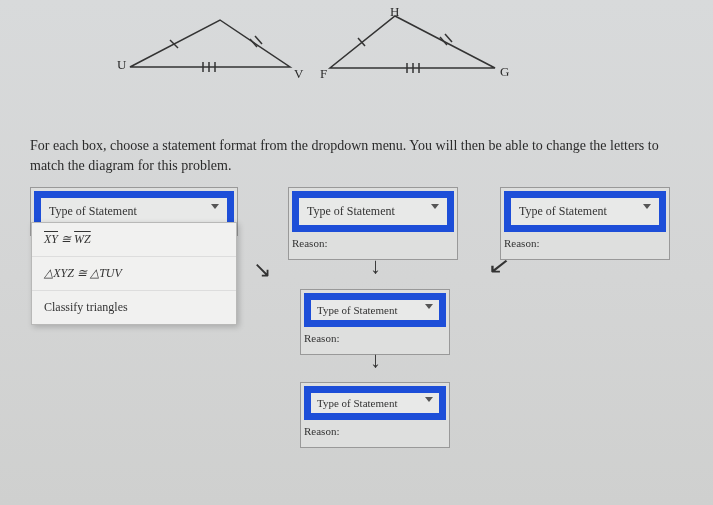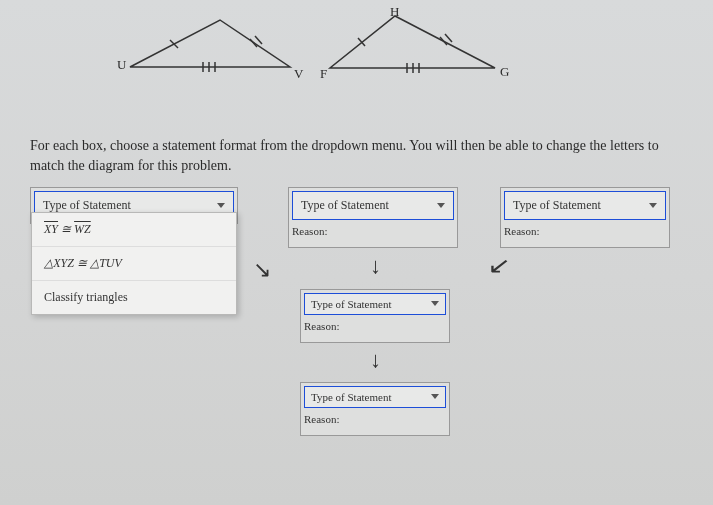--- a/index.html
+++ b/index.html
@@ -3,25 +3,25 @@
 <meta charset="utf-8">
 <style>
 *{box-sizing:border-box;margin:0;padding:0}
 body{width:713px;height:505px;background:linear-gradient(180deg,#d8dadb 0%,#d4d5d5 55%,#cfd0cf 100%);font-family:Georgia,'Times New Roman',serif;color:#333;overflow:hidden;position:relative}
 .diagram-area{position:relative;height:90px;margin-top:4px}
 .diagram-area svg{position:absolute}
 .label{position:absolute;font-family:Georgia,serif;font-size:13px;color:#2a2a2a}
 .instructions{padding:0 30px;font-size:14px;line-height:1.45;color:#2a2a2a;margin-top:42px}
 .proof-area{position:relative;padding:10px 20px}
 .box{position:absolute;border:1px solid #999;background:#dedfde}
-.dropdown{display:flex;align-items:center;justify-content:space-between;padding:6px 8px;background:#e8e9e8;border:1px solid #1d4ed8;font-size:12px;cursor:pointer}
+.dropdown{display:flex;align-items:flex-start;justify-content:space-between;padding:6px 8px;background:#e8e9e8;border:7px solid #1d4ed8;font-size:12px;cursor:pointer}
 .dropdown.small{font-size:11px;padding:4px 6px}
 .caret{width:0;height:0;border-left:4px solid transparent;border-right:4px solid transparent;border-top:5px solid #555;margin-left:6px}
 .reason{text-align:left;font-size:11px;padding:5px 0 7px}
-.menu{position:absolute;left:0;top:24px;width:100%;background:#f1f1f0;border:1px solid #b8b8b7;box-shadow:2px 2px 6px rgba(0,0,0,.2);z-index:5}
+.menu{position:absolute;left:0;top:34px;width:100%;background:#f1f1f0;border:1px solid #b8b8b7;box-shadow:2px 2px 6px rgba(0,0,0,.2);z-index:5}
 .menu-item{padding:9px 12px;font-size:12px;font-style:italic;font-family:Georgia,serif;border-bottom:1px solid #ddd;cursor:pointer;white-space:nowrap}
 .menu-item:last-child{border-bottom:none;font-style:normal}
 .menu-item .ov{text-decoration:overline}
 .arrow{position:absolute;font-size:22px;color:#333}
 </style>
 </head>
 <body>
 
 <div class="diagram-area">
   <svg width="200" height="70" style="left:115px;top:8px">

